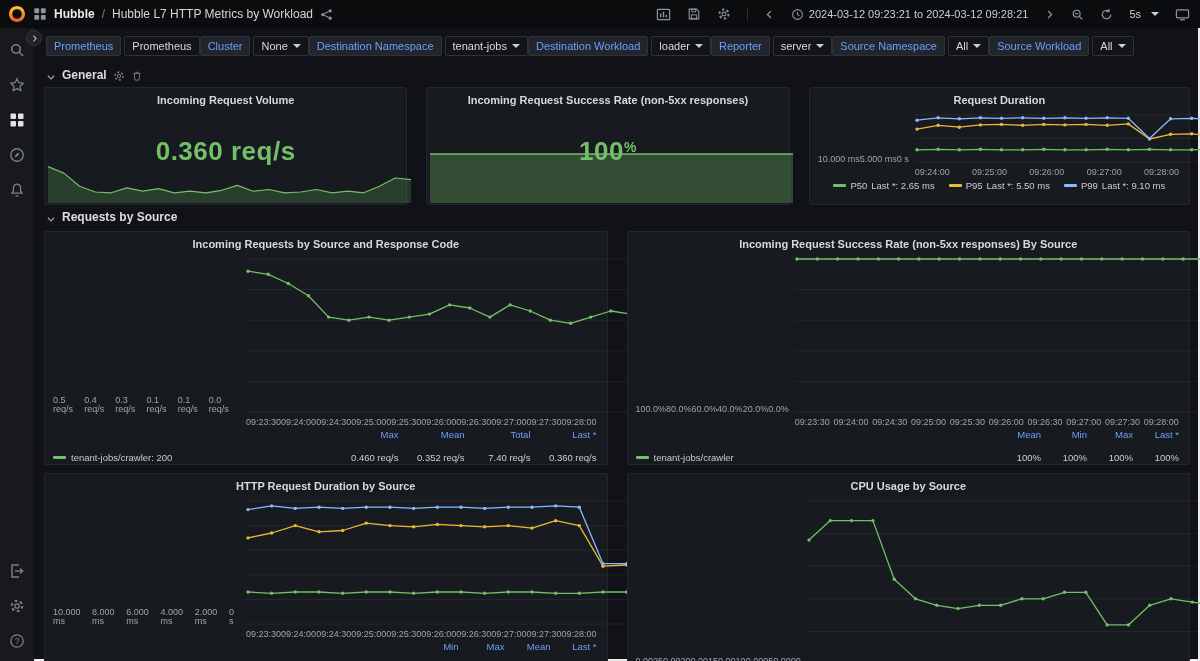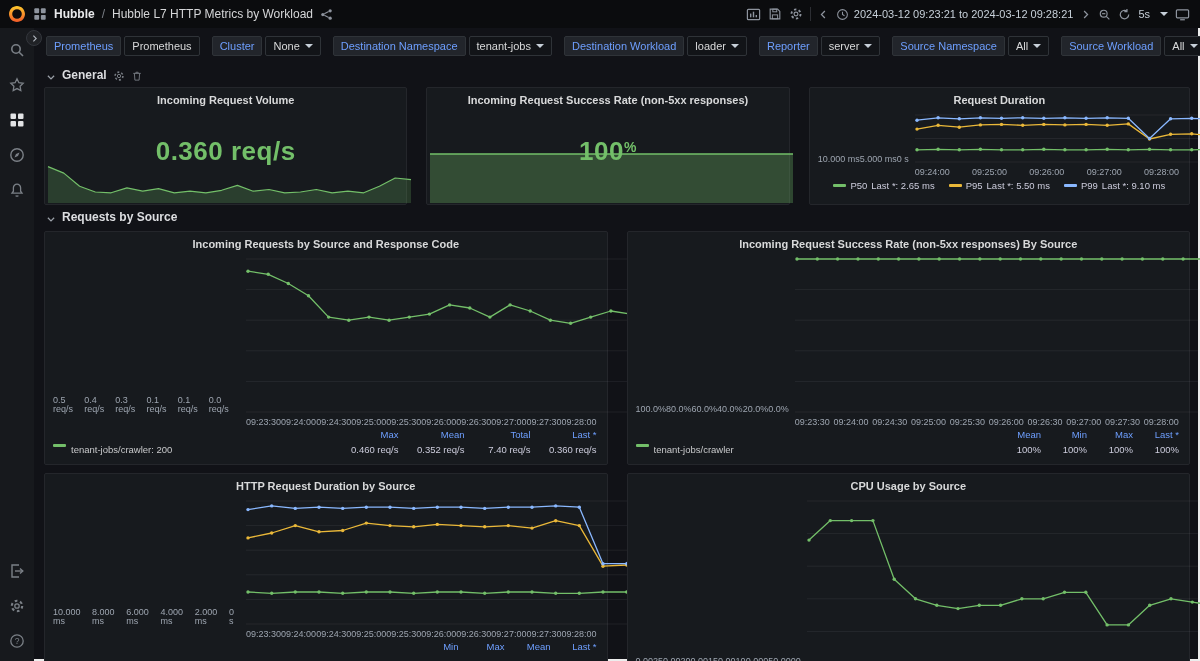--- a/index.html
+++ b/index.html
@@ -4,21 +4,21 @@
 <style>
   *{box-sizing:border-box;margin:0;padding:0}
   html,body{width:1200px;height:661px;overflow:hidden;background:#111217;
     font-family:"Liberation Sans",sans-serif;color:#ccccdc;font-size:11px}
   body{outline:2px solid #ededed;outline-offset:-2px;position:relative}
 
   
   .topbar{position:absolute;top:0;left:0;width:1200px;height:28px;background:#0b0c0e;
     display:flex;align-items:center;justify-content:space-between;padding:0 10px 0 8px;z-index:20}
   .tb-left{display:flex;align-items:center;gap:7px}
-  .tb-right{display:flex;align-items:center;gap:7px}
+  .tb-right{display:flex;align-items:center;gap:16px}
   .crumb-app{font-weight:700;color:#e9eaec;font-size:12px}
   .crumb-sep{color:#7b8087;font-size:12px}
   .crumb-page{color:#d5d6d8;font-size:12px}
   .icon{display:inline-flex;align-items:center;justify-content:center;color:#8e949e}
   .icon svg{display:block}
   .dim{color:#8e949e}
   .tb-divider{width:1px;height:14px;background:#2c2e33}
   .timebtn,.refreshbtn{display:inline-flex;align-items:center;gap:5px;background:none;border:none;
     color:#c7d0d9;font-size:11px;font-family:inherit;cursor:pointer}
   .caret{width:0;height:0;border-left:4px solid transparent;border-right:4px solid transparent;
@@ -29,21 +29,21 @@
     display:flex;flex-direction:column;align-items:center;padding:14px 0 12px;gap:19px;z-index:15}
   .sbi{color:#7b8087}
   .sbi.active{color:#e2e3e5}
   .sb-spacer{flex:1}
   .sb-expand{position:absolute;left:26px;top:30px;width:16px;height:16px;border-radius:50%;
     background:#202226;border:1px solid #33363c;color:#aeb4bc;display:flex;align-items:center;
     justify-content:center;z-index:25;padding:0;cursor:pointer}
 
   
   .content{position:absolute;top:28px;left:34px;width:1166px;height:633px;padding:4px 10px 0 10px;overflow:hidden}
-  .filterbar{display:flex;gap:12px;padding:4px 0 7px 2px;white-space:nowrap}
+  .filterbar{display:flex;padding:4px 0 7px 2px;white-space:nowrap}
   .filter{display:inline-flex;align-items:center}
   .f-label{background:#22252b;color:#6e9fff;border:1px solid #2f3338;padding:3px 7px;
     border-radius:2px;font-weight:500}
   .f-value{background:#121418;color:#d8d9da;border:1px solid #2f3338;padding:3px 7px;border-radius:2px;
     margin-left:3px;display:inline-flex;align-items:center;cursor:pointer}
 
   .rowheader{display:flex;align-items:flex-end;gap:6px;padding:5px 2px;cursor:pointer}
   .row-title{font-size:12px;font-weight:700;color:#dcdde0}
   .tiny{color:#9aa0a8}
   .dim2{color:#787d84}
@@ -85,21 +85,21 @@
 
   .lg-inline{display:flex;justify-content:center;gap:14px;font-size:9.5px;color:#ccccdc;padding:3px 4px 0}
   .lgi{display:inline-flex;align-items:center;gap:4px;cursor:pointer}
   .lg-dash{width:13px;height:3px;border-radius:1px;display:inline-block}
   .legend{padding:2px 10px 0 8px;font-size:9.5px}
   .lg-head{display:flex;justify-content:flex-end;color:#6e9fff}
   .lg-cols{display:flex}
   .lg-col{text-align:right}
   .legend.wide .lg-col{width:66px}
   .legend.narrow .lg-col{width:46px}
-  .lg-row{display:flex;align-items:flex-start;color:#ccccdc;margin-top:4px;cursor:pointer}
+  .lg-row{display:flex;align-items:center;color:#ccccdc;margin-top:12px;cursor:pointer}
   .lg-name{flex:1;color:#c8c9cb;margin-left:5px;text-align:left;overflow:hidden;white-space:nowrap}
 </style>
 </head>
 <body>
 
 <header class="topbar">
   <div class="tb-left">
     <span class="icon">
       <svg width="18" height="18" viewBox="0 0 18 18">
           <defs>

